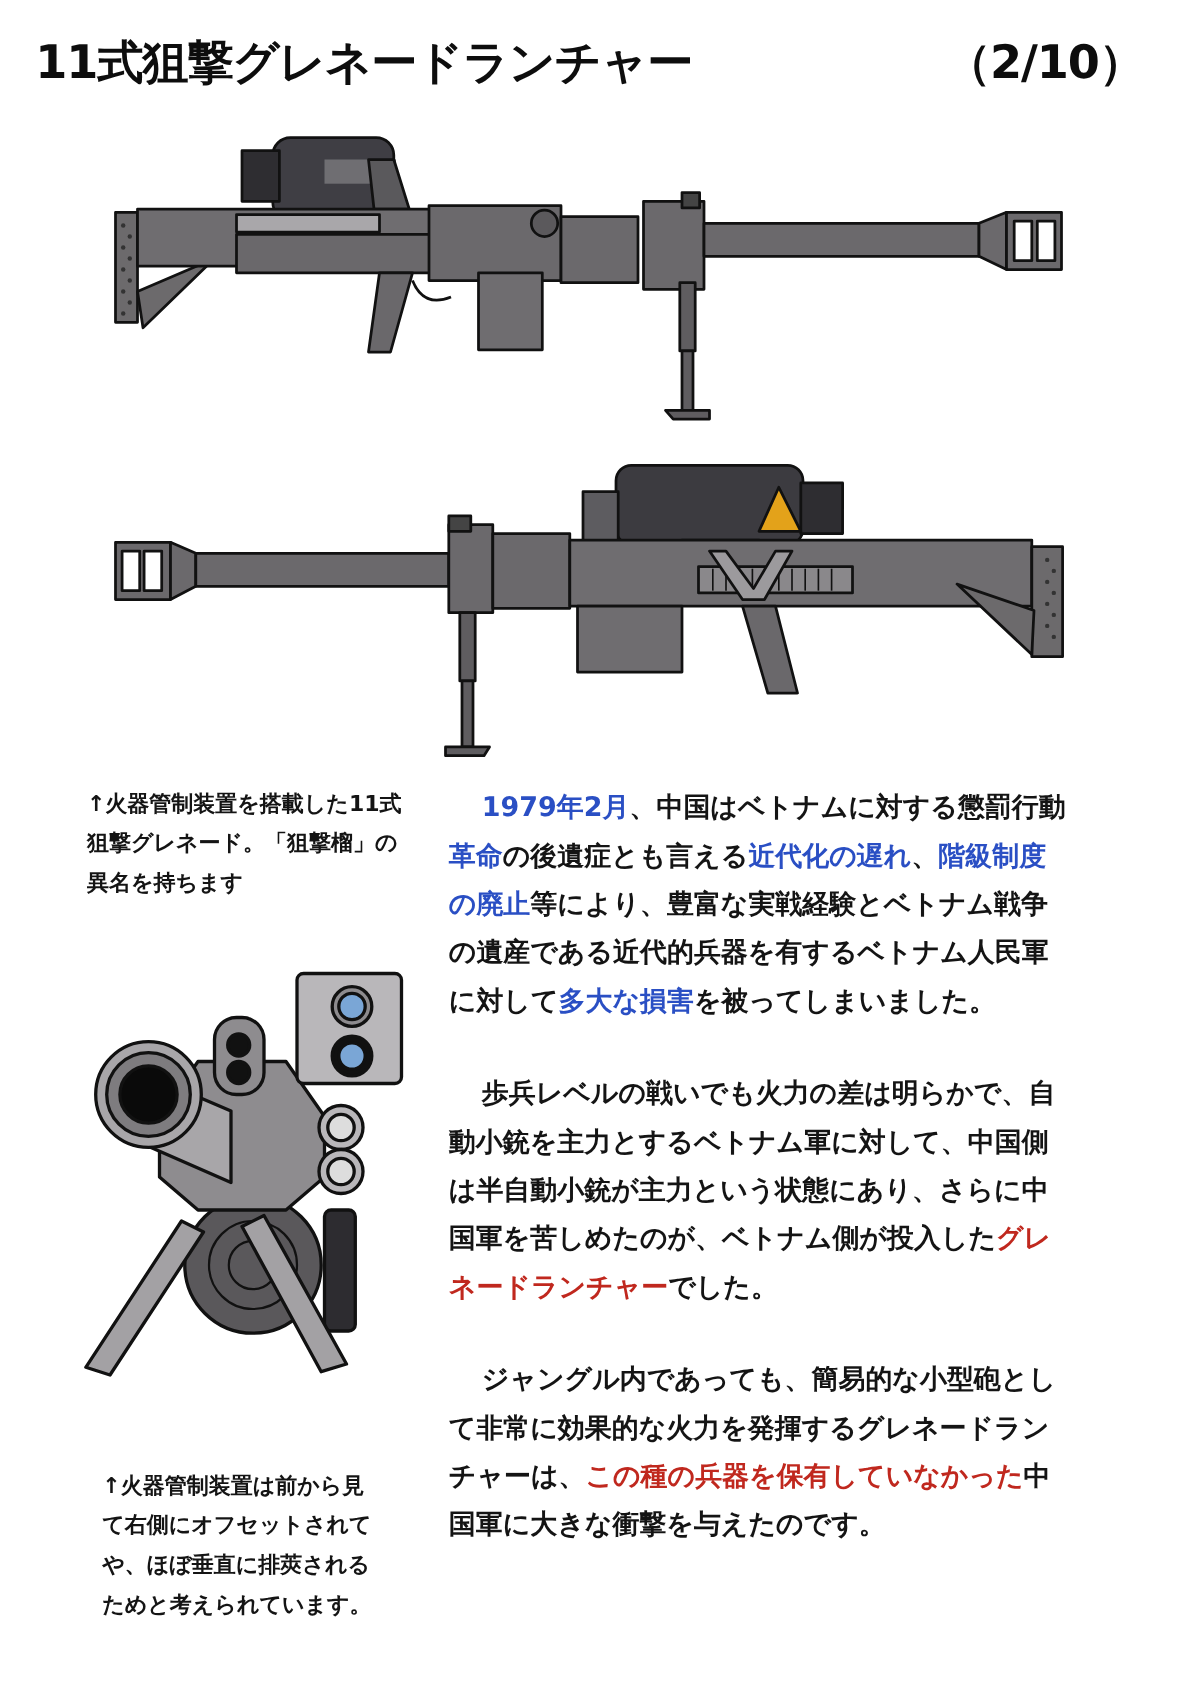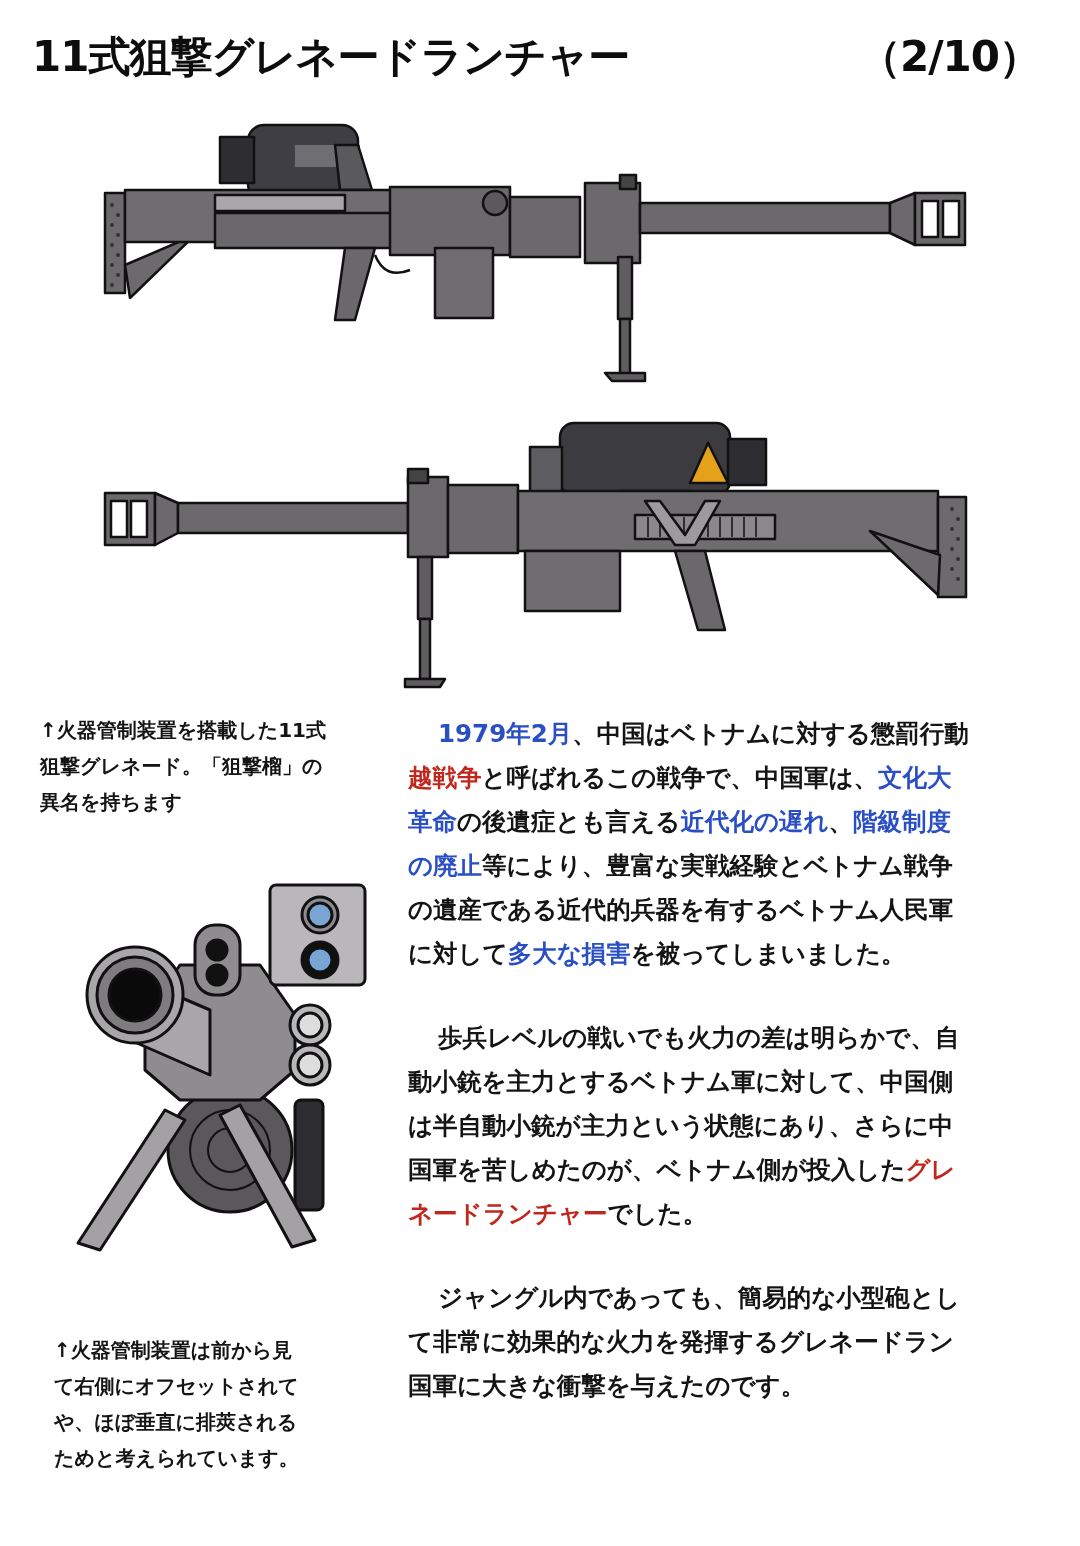--- a/index.html
+++ b/index.html
@@ -12,21 +12,21 @@
     letter-spacing: -1px; color: #0d0d0d; white-space: nowrap;
   }
   .title .page { position: absolute; right: 12px; top: 0; }
 
   .illus { position: absolute; }
   .illus svg { display: block; }
 
   .caption {
     position: absolute; font-weight: bold; font-size: 20px; line-height: 36px; color: #141414;
   }
-  .caption p { white-space: nowrap; }
+  .caption p { white-space: nowrap; margin-left: 39px; }
 
   .body-text {
     position: absolute; left: 408px; top: 712px; width: 640px;
     font-weight: bold; font-size: 24.5px; line-height: 44px; color: #141414;
   }
   .body-text .para { margin-bottom: 40px; }
   .body-text .line { white-space: nowrap; display: block; }
   .blue { color: #2a4fc4; text-align: right; }
   .red { color: #c0281e; }
   .indent { display: inline-block; width: 30px; }
@@ -198,31 +198,31 @@
 <div class="caption" style="left:54px; top:1332px;">
   <p>↑火器管制装置は前から見</p>
   <p>て右側にオフセットされて</p>
   <p>や、ほぼ垂直に排莢される</p>
   <p>ためと考えられています。</p>
 </div>
 
 <div class="body-text" id="article">
     <div class="para">
       <span class="line"><span class="indent"></span><span class="blue">1979年2月</span><span>、中国はベトナムに対する懲罰行動</span></span>
-      <span class="line"><span class="red">越戦争</span><span>と呼ばれるこの戦争で、中国軍は、</span><span class="blue">文化大</span></span>
       <span class="line"><span class="blue">革命</span><span>の後遺症とも言える</span><span class="blue">近代化の遅れ</span><span>、</span><span class="blue">階級制度</span></span>
       <span class="line"><span class="blue">の廃止</span><span>等により、豊富な実戦経験とベトナム戦争</span></span>
       <span class="line"><span>の遺産である近代的兵器を有するベトナム人民軍</span></span>
       <span class="line"><span>に対して</span><span class="blue">多大な損害</span><span>を被ってしまいました。</span></span>
     </div>
     <div class="para">
       <span class="line"><span class="indent"></span><span>歩兵レベルの戦いでも火力の差は明らかで、自</span></span>
       <span class="line"><span>動小銃を主力とするベトナム軍に対して、中国側</span></span>
       <span class="line"><span>は半自動小銃が主力という状態にあり、さらに中</span></span>
       <span class="line"><span>国軍を苦しめたのが、ベトナム側が投入した</span><span class="red">グレ</span></span>
       <span class="line"><span class="red">ネードランチャー</span><span>でした。</span></span>
     </div>
     <div class="para">
       <span class="line"><span class="indent"></span><span>ジャングル内であっても、簡易的な小型砲とし</span></span>
       <span class="line"><span>て非常に効果的な火力を発揮するグレネードラン</span></span>
+      <span class="line"><span>チャーは、</span><span class="red">この種の兵器を保有していなかった</span><span>中</span></span>
       <span class="line"><span>国軍に大きな衝撃を与えたのです。</span></span>
     </div>
   </div>
 
 </body></html>

